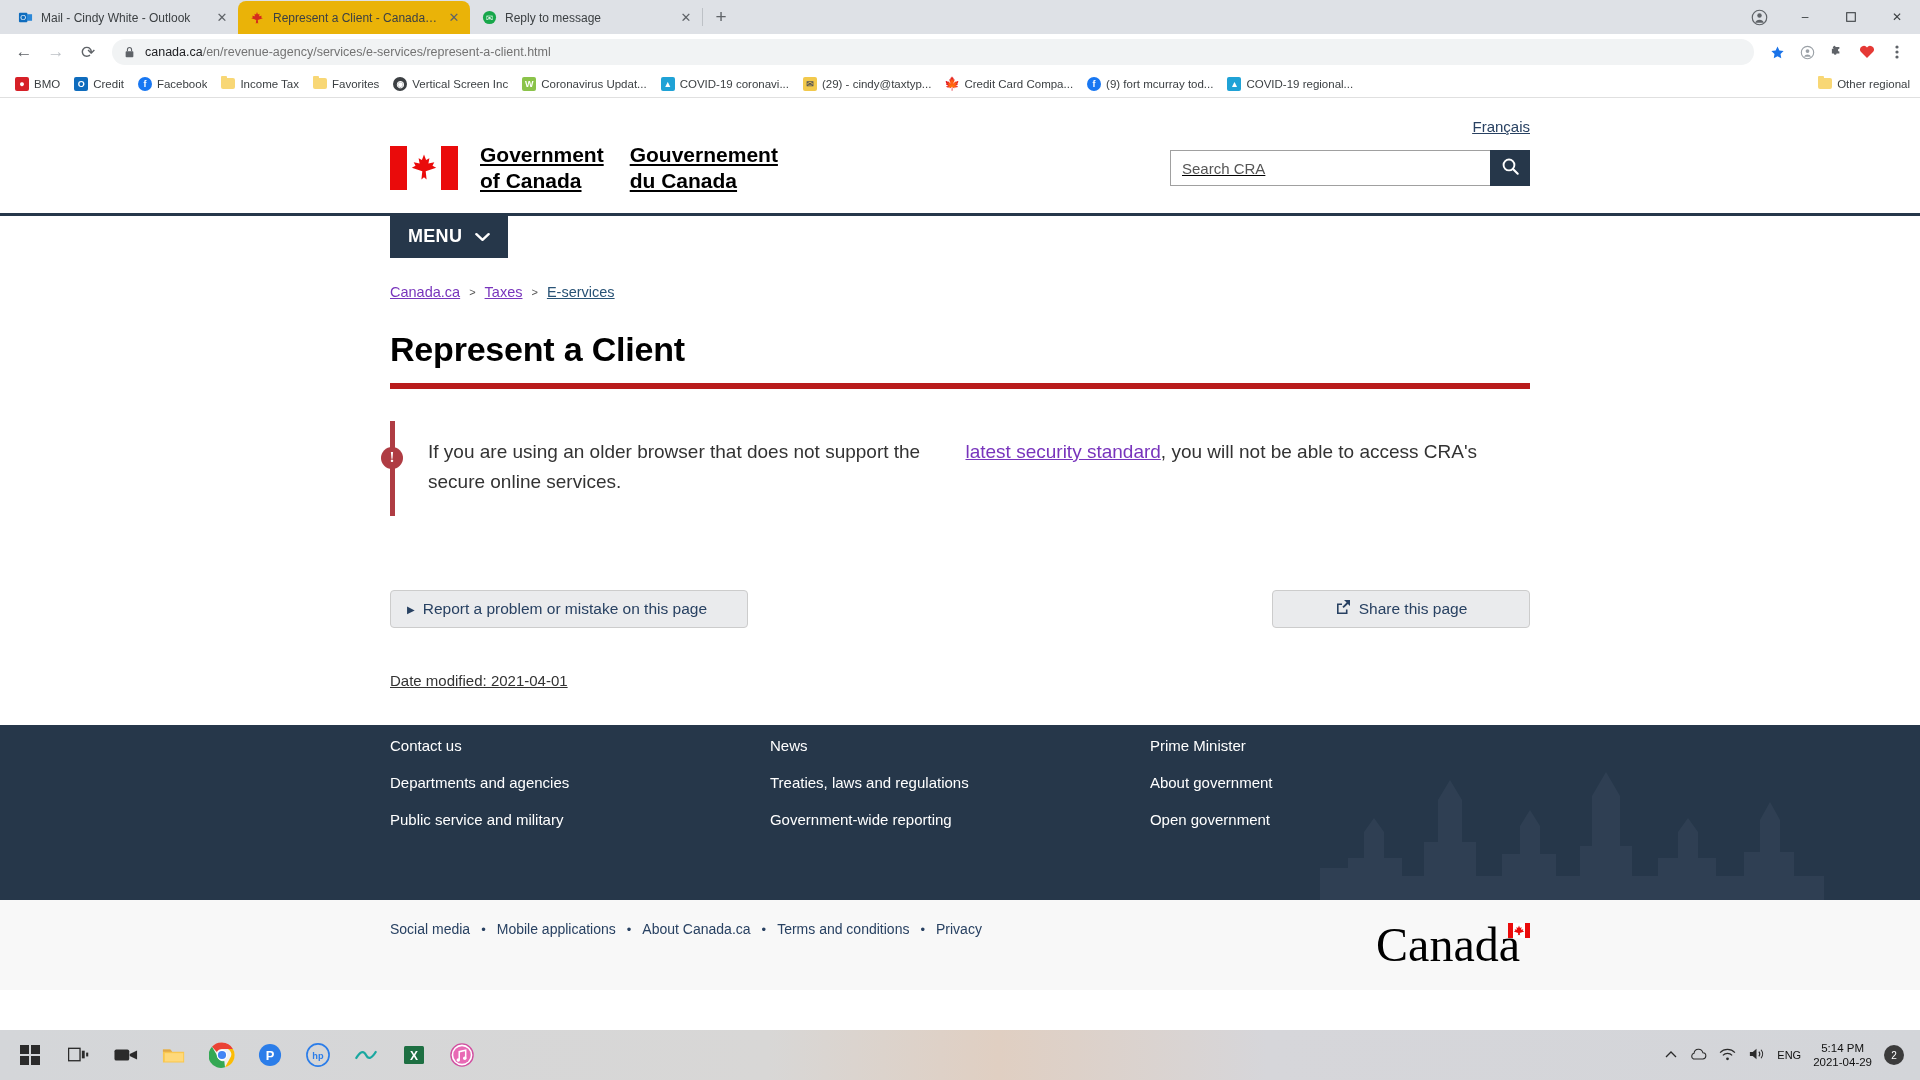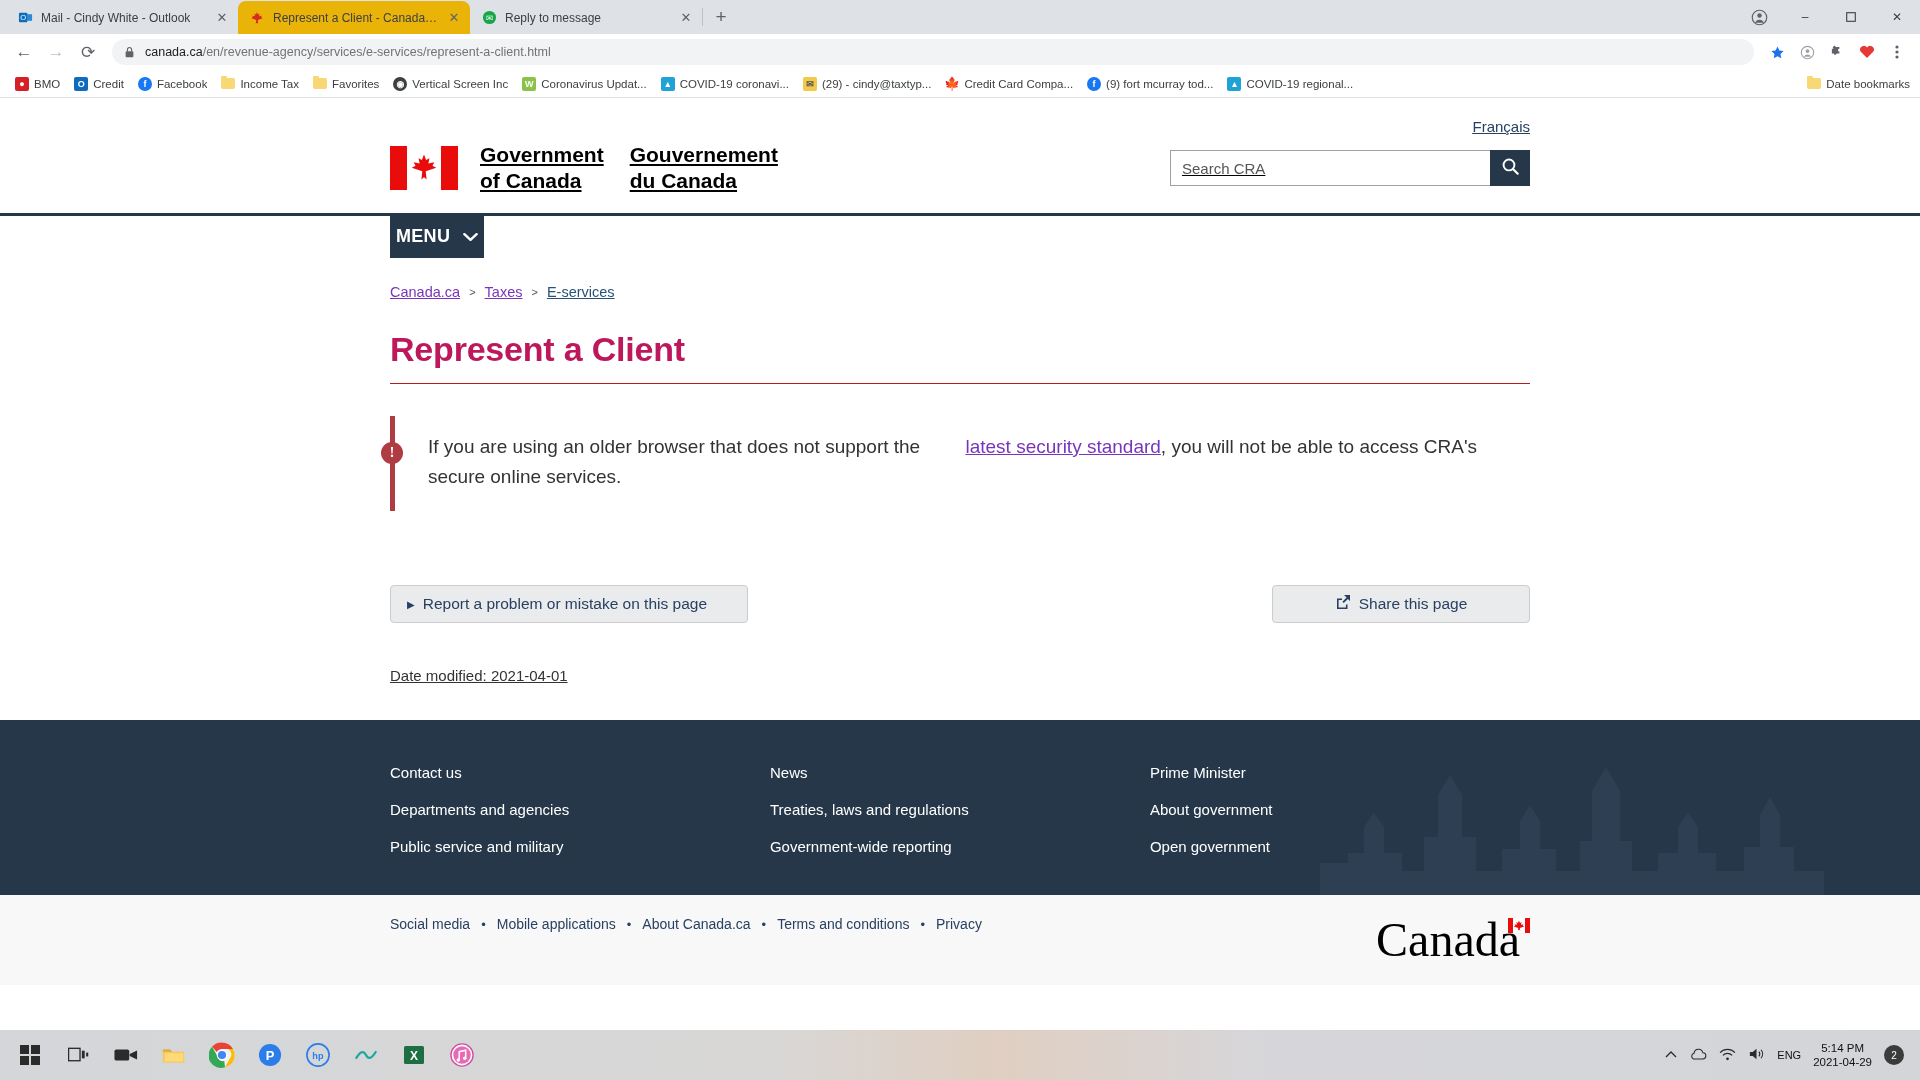--- a/index.html
+++ b/index.html
@@ -72,32 +72,32 @@
     flex: 1; border: 1px solid #a0a0a0; border-right: none; padding: 0 11px;
     font-size: 15px; color: #333; background: #fff; outline: none;
     font-family: "Liberation Sans", sans-serif;
   }
   .search-input::placeholder { color: #555; }
   .search-btn { width: 40px; background: #26374a; border: none; display: flex; align-items: center; justify-content: center; }
 
   .menu-bar { border-top: 3px solid #26374a; margin-top: 18px; }
   .menu-btn {
     display: inline-flex; align-items: center; gap: 13px; background: #26374a; color: #fff;
-    height: 42px; padding: 0 6px; font-size: 18px; font-weight: bold; letter-spacing: .3px; text-align: right;
+    height: 42px; padding: 0 18px; font-size: 18px; font-weight: bold; letter-spacing: .3px; text-align: right;
   }
 
   .breadcrumb { margin-top: 26px; font-size: 14.5px; display: flex; align-items: center; gap: 9px; }
   .breadcrumb a { color: #295376; text-decoration: underline; }
   .breadcrumb a.visited { color: #7834bc; }
   .bc-sep { color: #555; font-size: 11px; }
 
   .main { padding-top: 30px; }
   h1.page-title {
-    font-size: 34px; font-weight: bold; color: #be185d; padding-bottom: 14px;
-    border-bottom: 1px solid #b91c1c; letter-spacing: -.2px;
+    font-size: 34px; font-weight: bold; color: #000000; padding-bottom: 14px;
+    border-bottom: 6px solid #b91c1c; letter-spacing: -.2px;
   }
   .alert { display: flex; margin-top: 32px; }
   .alert-bar { width: 5px; background: #af3c43; flex: 0 0 5px; position: relative; margin-right: 33px; }
   .alert-ico { position: absolute; left: -9px; top: 26px; width: 22px; height: 22px; border-radius: 50%;
                background: #af3c43; color: #fff; display: flex; align-items: center; justify-content: center;
                font-size: 15px; font-weight: bold; font-family: "Liberation Serif", serif; }
   .alert-text { font-size: 19px; line-height: 1.62; color: #333; max-width: 1075px; padding-top: 16px; padding-bottom: 18px; }
   .alert-text a { color: #7834bc; text-decoration: underline; margin-left: 40px; }
 
   .actions { display: flex; justify-content: space-between; margin-top: 74px; }
@@ -107,21 +107,21 @@
     align-items: center; justify-content: center; gap: 8px;
     font-family: "Liberation Sans", sans-serif;
   }
   .btn.report { width: 358px; justify-content: flex-start; }
   .btn.share { width: 258px; }
   .tri { font-size: 10px; }
   .date-mod { margin-top: 44px; font-size: 15px; color: #333; text-decoration: underline; }
 
   
   .footer { background: #26374a; margin-top: 36px; position: relative; overflow: hidden; height: 175px; }
-  .footer-cols { display: flex; padding-top: 44px; position: relative; z-index: 2; }
+  .footer-cols { display: flex; padding-top: 12px; position: relative; z-index: 2; }
   .fcol { width: 33.33%; display: flex; flex-direction: column; gap: 20px; }
   .fcol a { color: #fff; font-size: 15px; text-decoration: none; }
   .skyline { position: absolute; right: 0; bottom: 0; opacity: .45; z-index: 1; }
   .subfooter { background: #f8f8f8; height: 90px; display: flex; align-items: center; }
   .subfooter-inner { display: flex; align-items: flex-start; justify-content: space-between; width: 1140px; margin: 0 auto; }
   .sub-links { display: flex; align-items: center; gap: 11px; font-size: 14px; }
   .sub-links a { color: #284162; text-decoration: none; }
   .dot { color: #284162; font-size: 13px; }
   .wordmark { display: flex; align-items: flex-start; }
 
@@ -286,21 +286,21 @@
     <div class="bm">
         <span class="bm-ico" style="background:#1877f2;border-radius:50%">f</span>
         <span class="bm-label">(9) fort mcurray tod...</span>
       </div>
     <div class="bm">
         <span class="bm-ico" style="background:#1fa2d6">▴</span>
         <span class="bm-label">COVID-19 regional...</span>
       </div>
     <div class="bm-other">
         <span class="folder-ico"></span>
-        <span>Date bookmarks</span>
+        <span>Other regional</span>
       </div>
   </div>
 
   <div class="page">
 
     <div class="container gc-header">
       <div class="lang-row">
         <a class="lang-link" href="#">Français</a>
       </div>
       <div class="brand-row">

